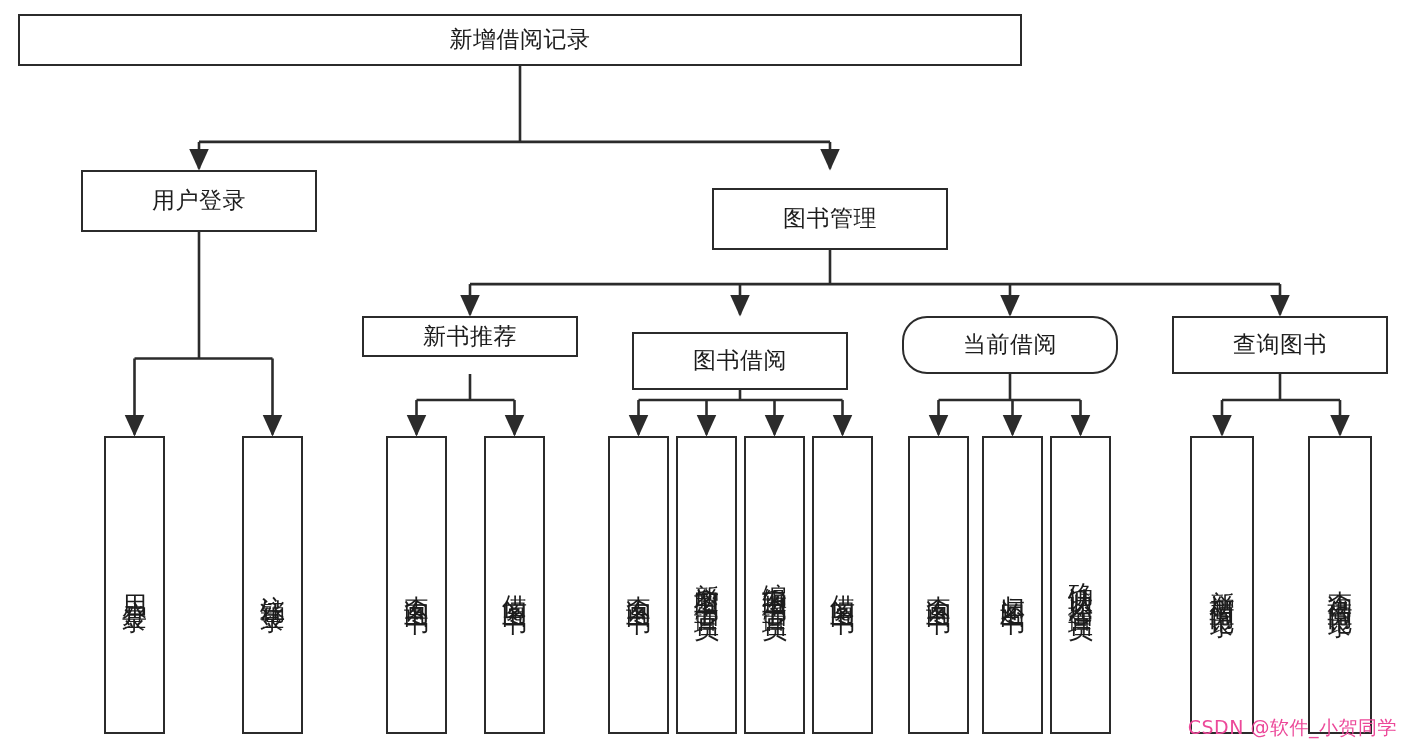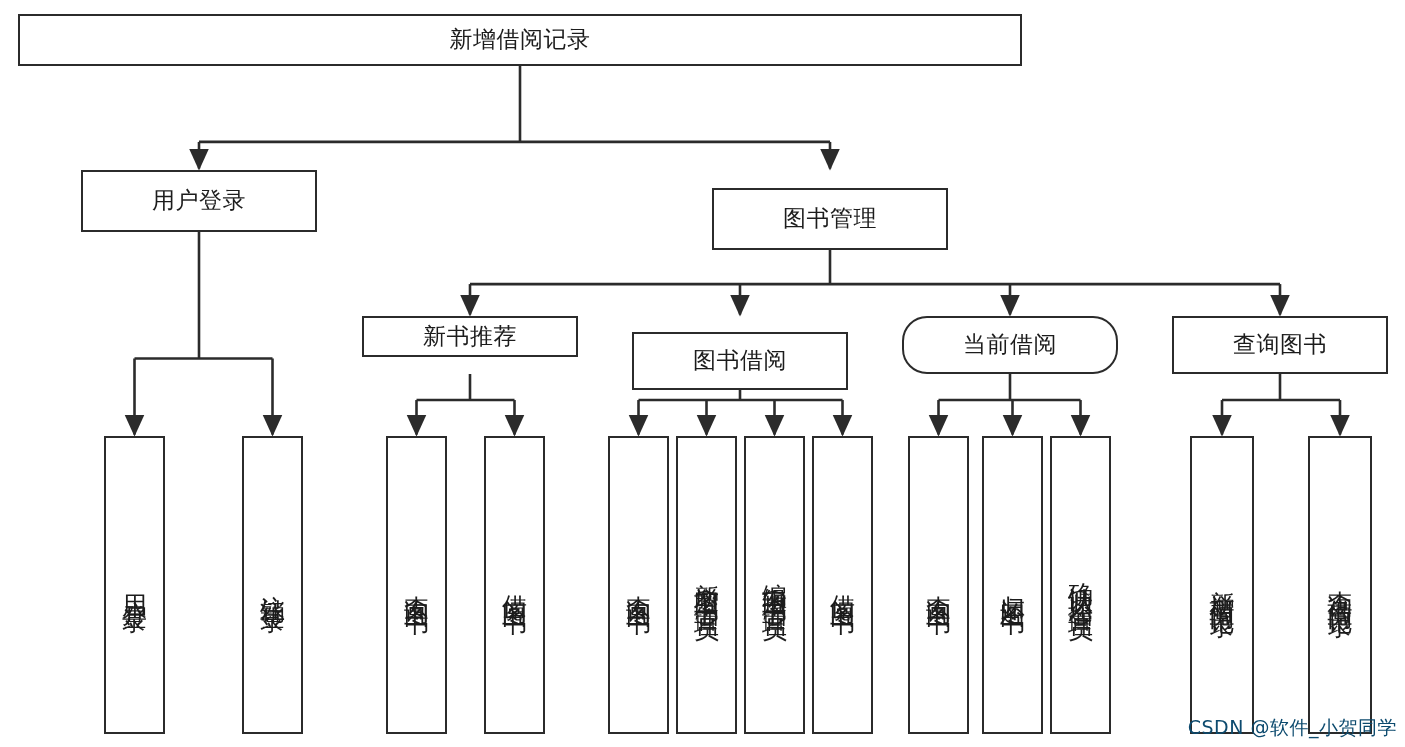--- a/index.html
+++ b/index.html
@@ -65,21 +65,21 @@
     letter-spacing: 5px;
     line-height: 1;
     white-space: nowrap;
     display: block;
   }
   #watermark {
     position: absolute;
     right: 8px;
     bottom: 6px;
     font-size: 19px;
-    color: #0c4a6e;
+    color: #ec4899;
     letter-spacing: 0.5px;
     z-index: 5;
     white-space: nowrap;
     font-family: "DejaVu Sans", "Liberation Sans", sans-serif;
   }
 </style>
 </head>
 <body>
 
 <div id="diagram-root">

